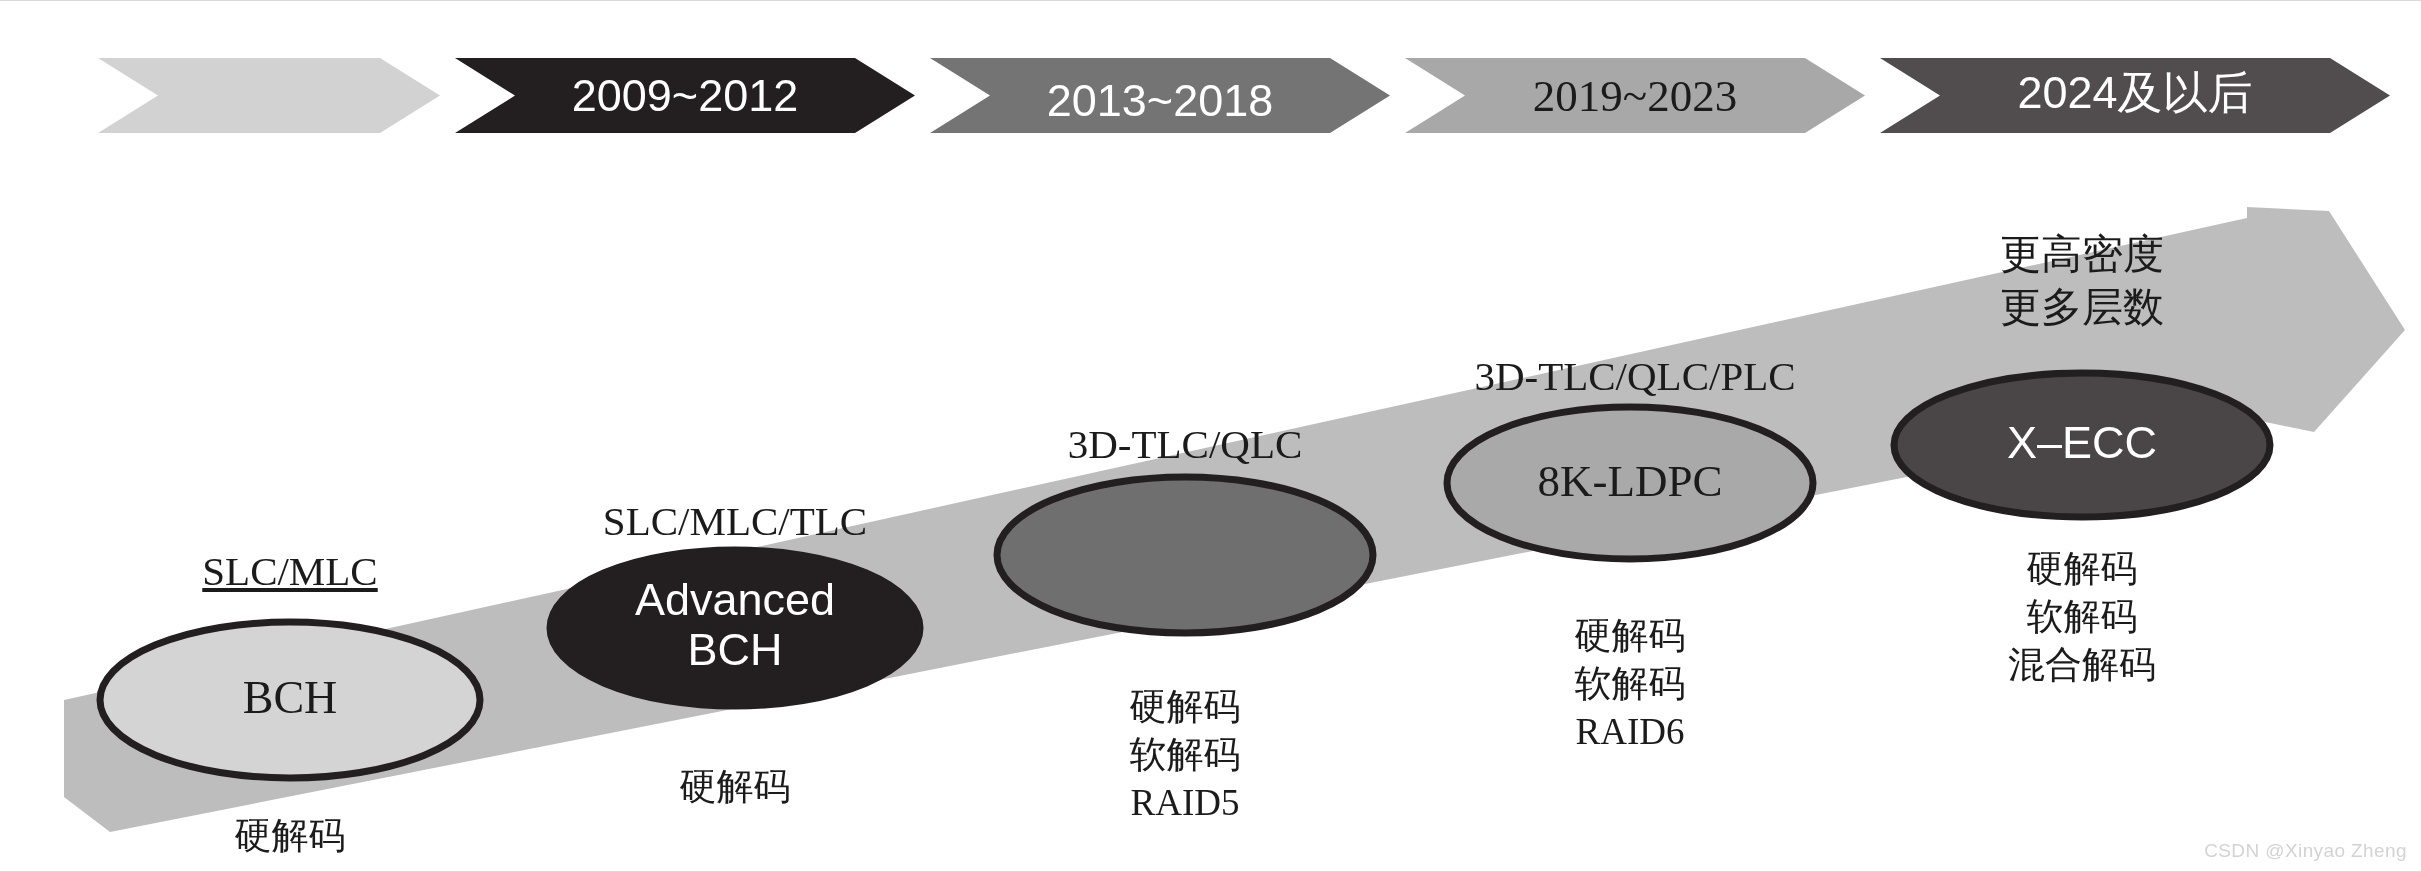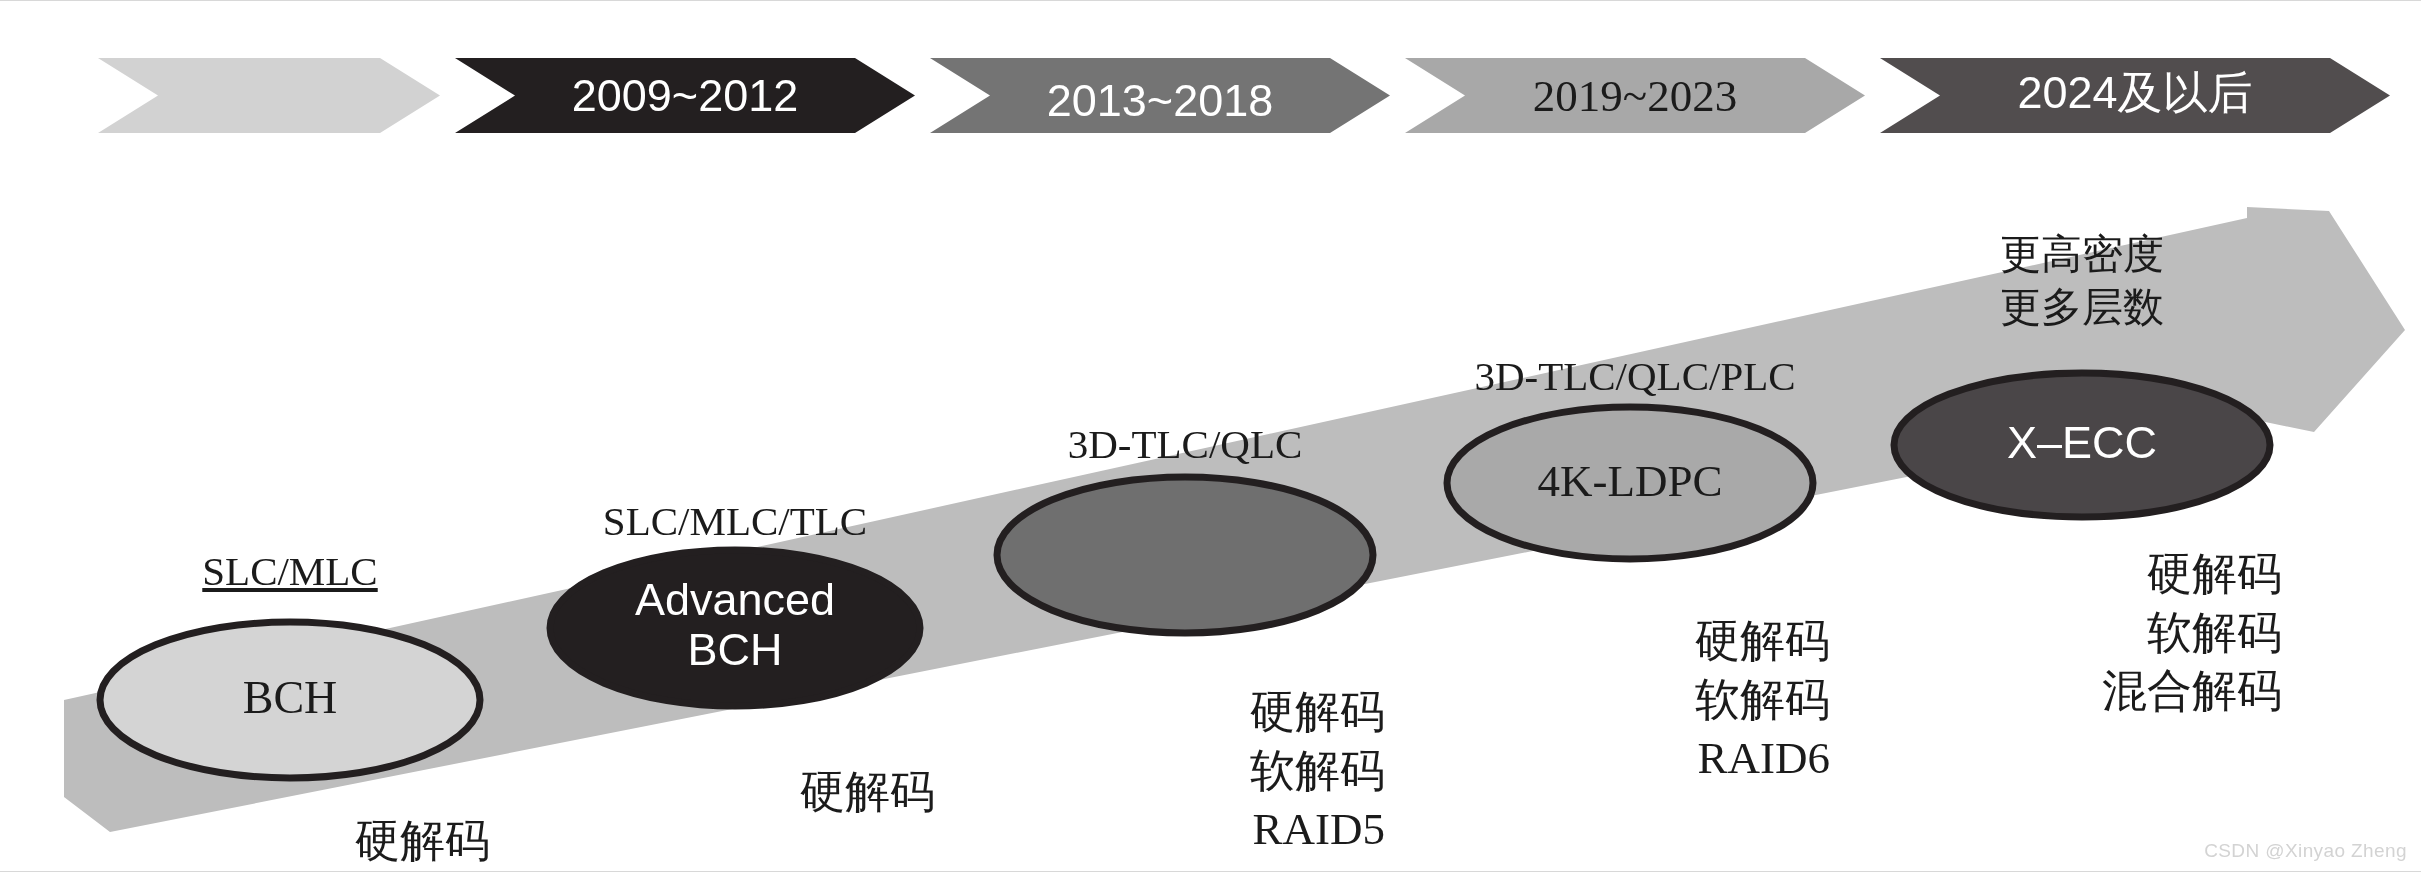--- a/index.html
+++ b/index.html
@@ -61,22 +61,21 @@
     text-align: center;
     white-space: nowrap;
     color: #1b1b1b;
     font-family: "Liberation Serif", "DejaVu Serif", serif;
     line-height: 1.30;
   }
   .node-text.tech {
     font-size: 41px;
   }
   .node-text.decode {
-    font-size: 45px;
-    text-align: right;
+    font-size: 37px;
   }
   .ellipse-label {
     position: absolute;
     text-align: center;
     white-space: nowrap;
     line-height: 1.12;
     pointer-events: none;
   }
   .ellipse-label.sans {
     font-family: "Liberation Sans", "DejaVu Sans", sans-serif;
@@ -172,21 +171,21 @@
       <div>硬解码</div>
       <div>软解码</div>
       <div>RAID5</div>
     </div>
 
     
     <div class="node-text tech" style="left:1430px;top:350px;width:410px;">
       <span>3D-TLC/QLC/PLC</span>
     </div>
     <div class="ellipse-label serif" id="elab3" style="left: 1440px; top: 456px; width: 380px; font-size: 45px; color: rgb(27, 27, 27); font-family: &quot;Liberation Serif&quot;, &quot;DejaVu Serif&quot;, serif;">
-      <div>4K-LDPC</div>
+      <div>8K-LDPC</div>
     </div>
     <div class="node-text decode" style="left:1430px;top:612px;width:400px;">
       <div>硬解码</div>
       <div>软解码</div>
       <div>RAID6</div>
     </div>
 
     
     <div class="node-text tech" style="left:1882px;top:228px;width:400px;">
       <div>更高密度</div>

